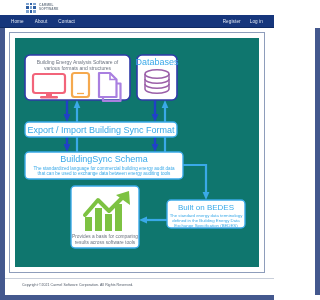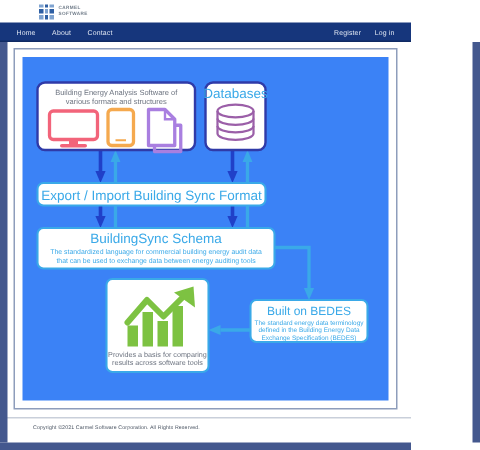--- a/index.html
+++ b/index.html
@@ -73,21 +73,21 @@
     border: 1px solid #8e9dbb;
     background: #ffffff;
     height: 241px;
     padding: 5px;
     position: relative;
   }
   .diagram {
     position: relative;
     width: 100%;
     height: 100%;
-    background: #3b82f6;
+    background: #0f766e;
   }
   .diagram svg { display: block; width: 100%; height: 100%; }
 
   
   .footer {
     position: absolute;
     left: 0; bottom: 0;
     width: 274px;
     height: 22px;
     border-top: 1px solid #c9cfda;

